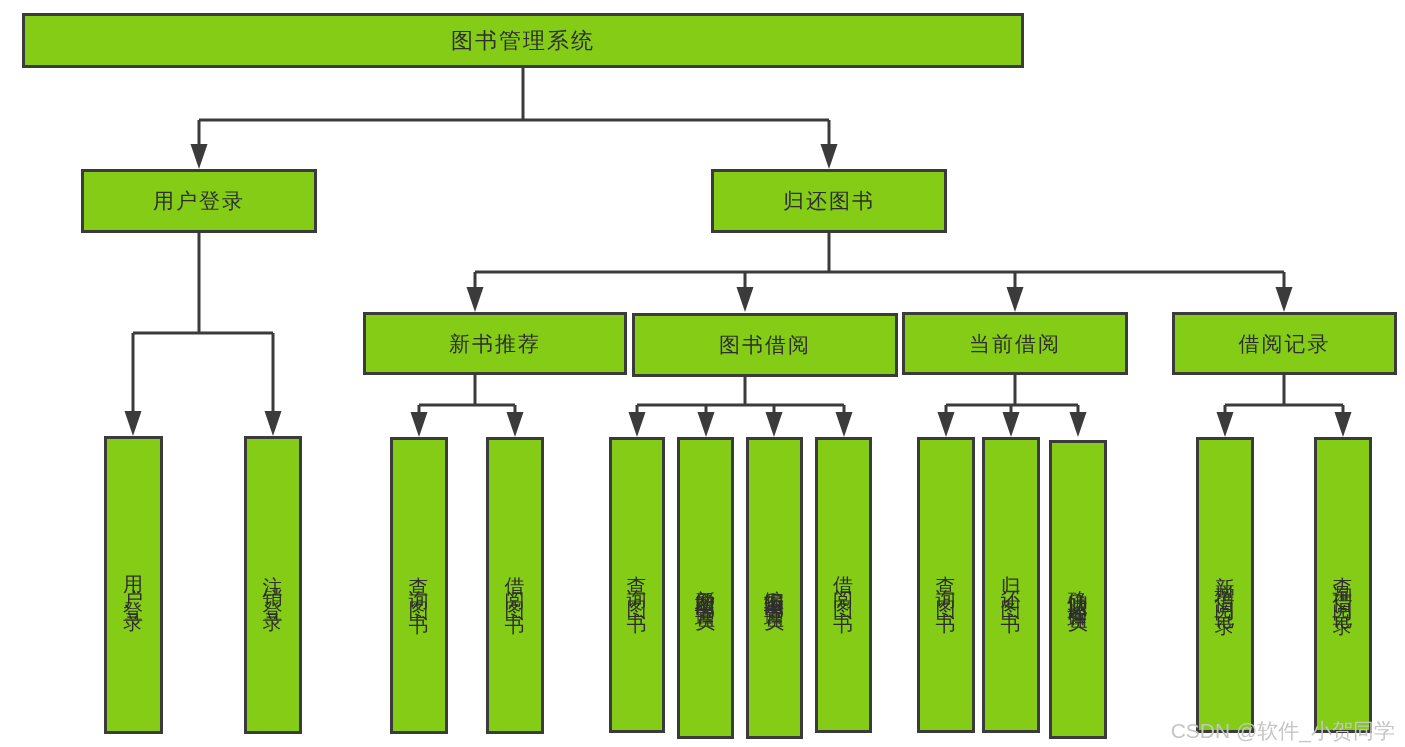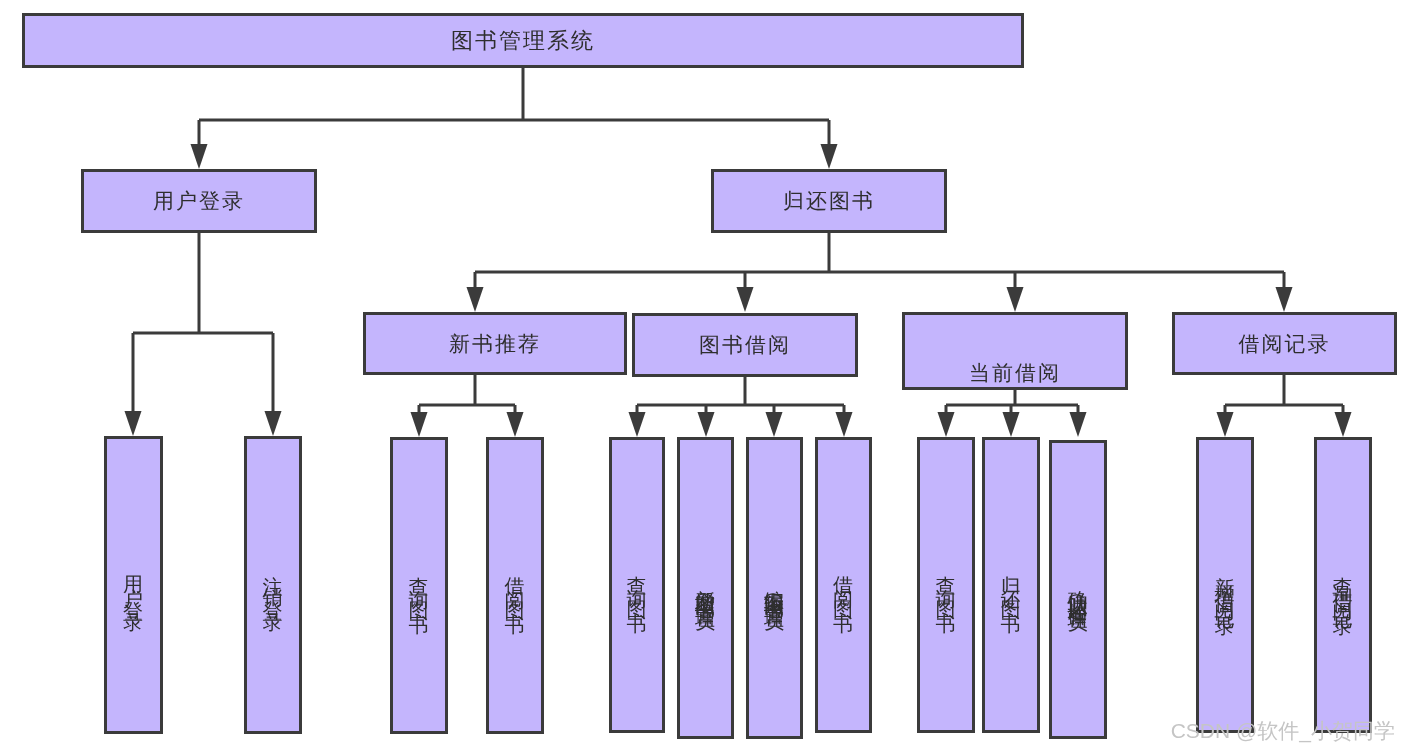--- a/index.html
+++ b/index.html
@@ -4,21 +4,21 @@
 <style>
   :root { --line:#3b3b3b; --text:#2e2e2e; }
   html,body { margin:0; padding:0; background:#ffffff; }
   .canvas {
     position:relative; width:1405px; height:747px; background:#ffffff;
     font-family:"Liberation Sans", sans-serif; overflow:hidden;
   }
   #connector-layer { position:absolute; left:0; top:0; width:1405px; height:747px; }
   .node {
     position:absolute; box-sizing:border-box; border:3px solid var(--line);
-    background:#c4b5fd; display:flex; align-items:center; justify-content:center;
+    background:#84cc16; display:flex; align-items:center; justify-content:center;
     color:var(--text);
   }
   .node.h span { font-size:21px; letter-spacing:2px; white-space:nowrap; }
   .node[data-name="node-root"] span { font-size:22px; }
   .node.v span {
     writing-mode:vertical-rl; text-orientation:mixed;
     font-size:20px; line-height:1;
   }
   .sp-lg { letter-spacing:0.62em; }
   .sp-md { letter-spacing:0.40em; }
@@ -66,24 +66,24 @@
       </div>
       <div class="node h" data-name="node-branch-user-login" style="left: 81px; top: 169px; width: 236px; height: 64px;">
         <span data-name="node-label">用户登录</span>
       </div>
       <div class="node h" data-name="node-branch-book-management" style="left: 711px; top: 169px; width: 236px; height: 64px;">
         <span data-name="node-label">归还图书</span>
       </div>
       <div class="node h" data-name="node-branch-new-book-recommend" style="left: 363px; top: 312px; width: 264px; height: 63px;">
         <span data-name="node-label">新书推荐</span>
       </div>
-      <div class="node h" data-name="node-branch-book-borrow" style="left: 632px; top: 313px; width: 226px; height: 64px;">
+      <div class="node h" data-name="node-branch-book-borrow" style="left: 632px; top: 313px; width: 266px; height: 64px;">
         <span data-name="node-label">图书借阅</span>
       </div>
-      <div class="node h" data-name="node-branch-current-borrow" style="left: 902px; top: 312px; width: 226px; height: 78px; align-items: flex-end;">
+      <div class="node h" data-name="node-branch-current-borrow" style="left: 902px; top: 312px; width: 226px; height: 63px;">
         <span data-name="node-label">当前借阅</span>
       </div>
       <div class="node h" data-name="node-branch-borrow-records" style="left: 1172px; top: 312px; width: 225px; height: 63px;">
         <span data-name="node-label">借阅记录</span>
       </div>
       <div class="node v" data-name="node-leaf-user-login" style="left: 104px; top: 436px; width: 59px; height: 298px;">
         <span class="sp-lg" data-name="node-label">用户登录</span>
       </div>
       <div class="node v" data-name="node-leaf-logout" style="left: 244px; top: 436px; width: 58px; height: 298px;">
         <span class="sp-lg" data-name="node-label">注销登录</span>

